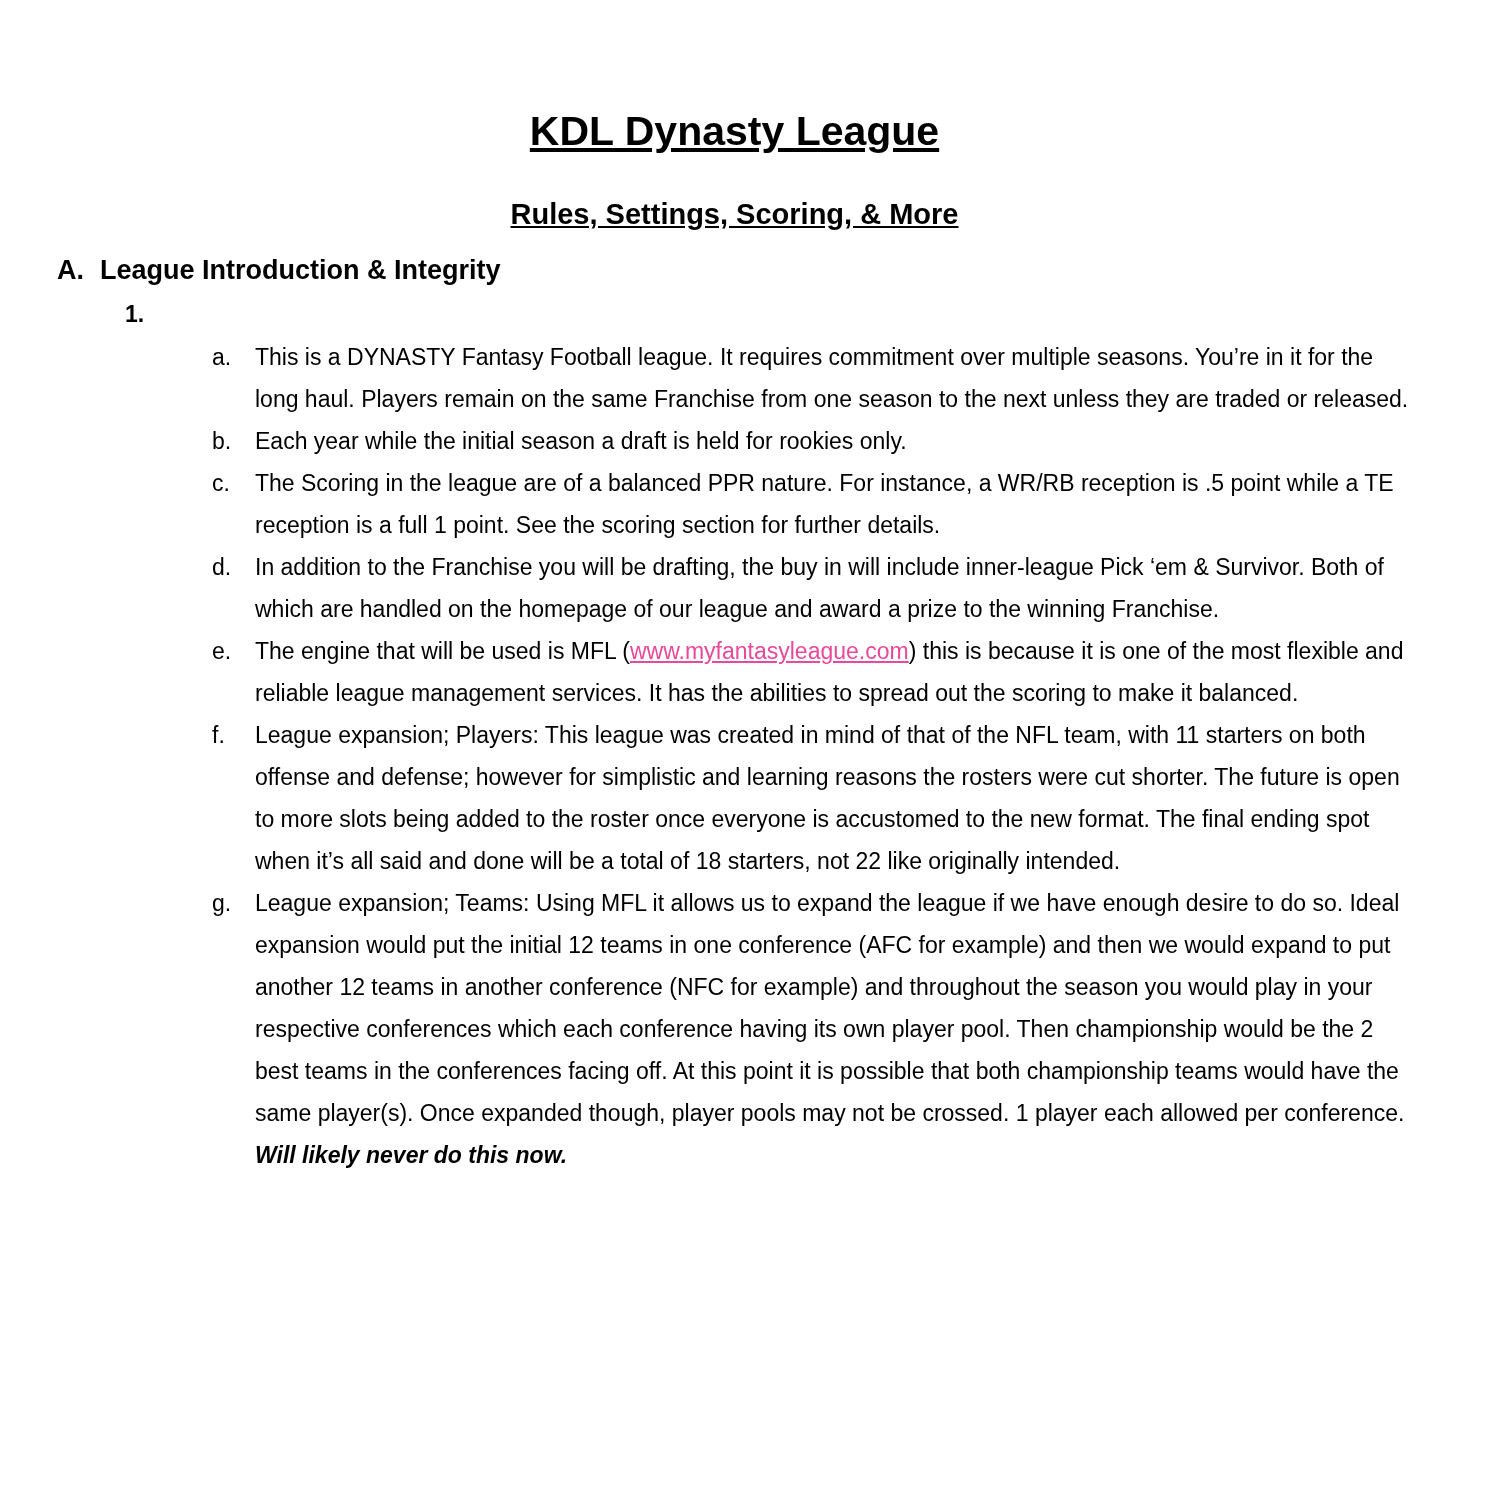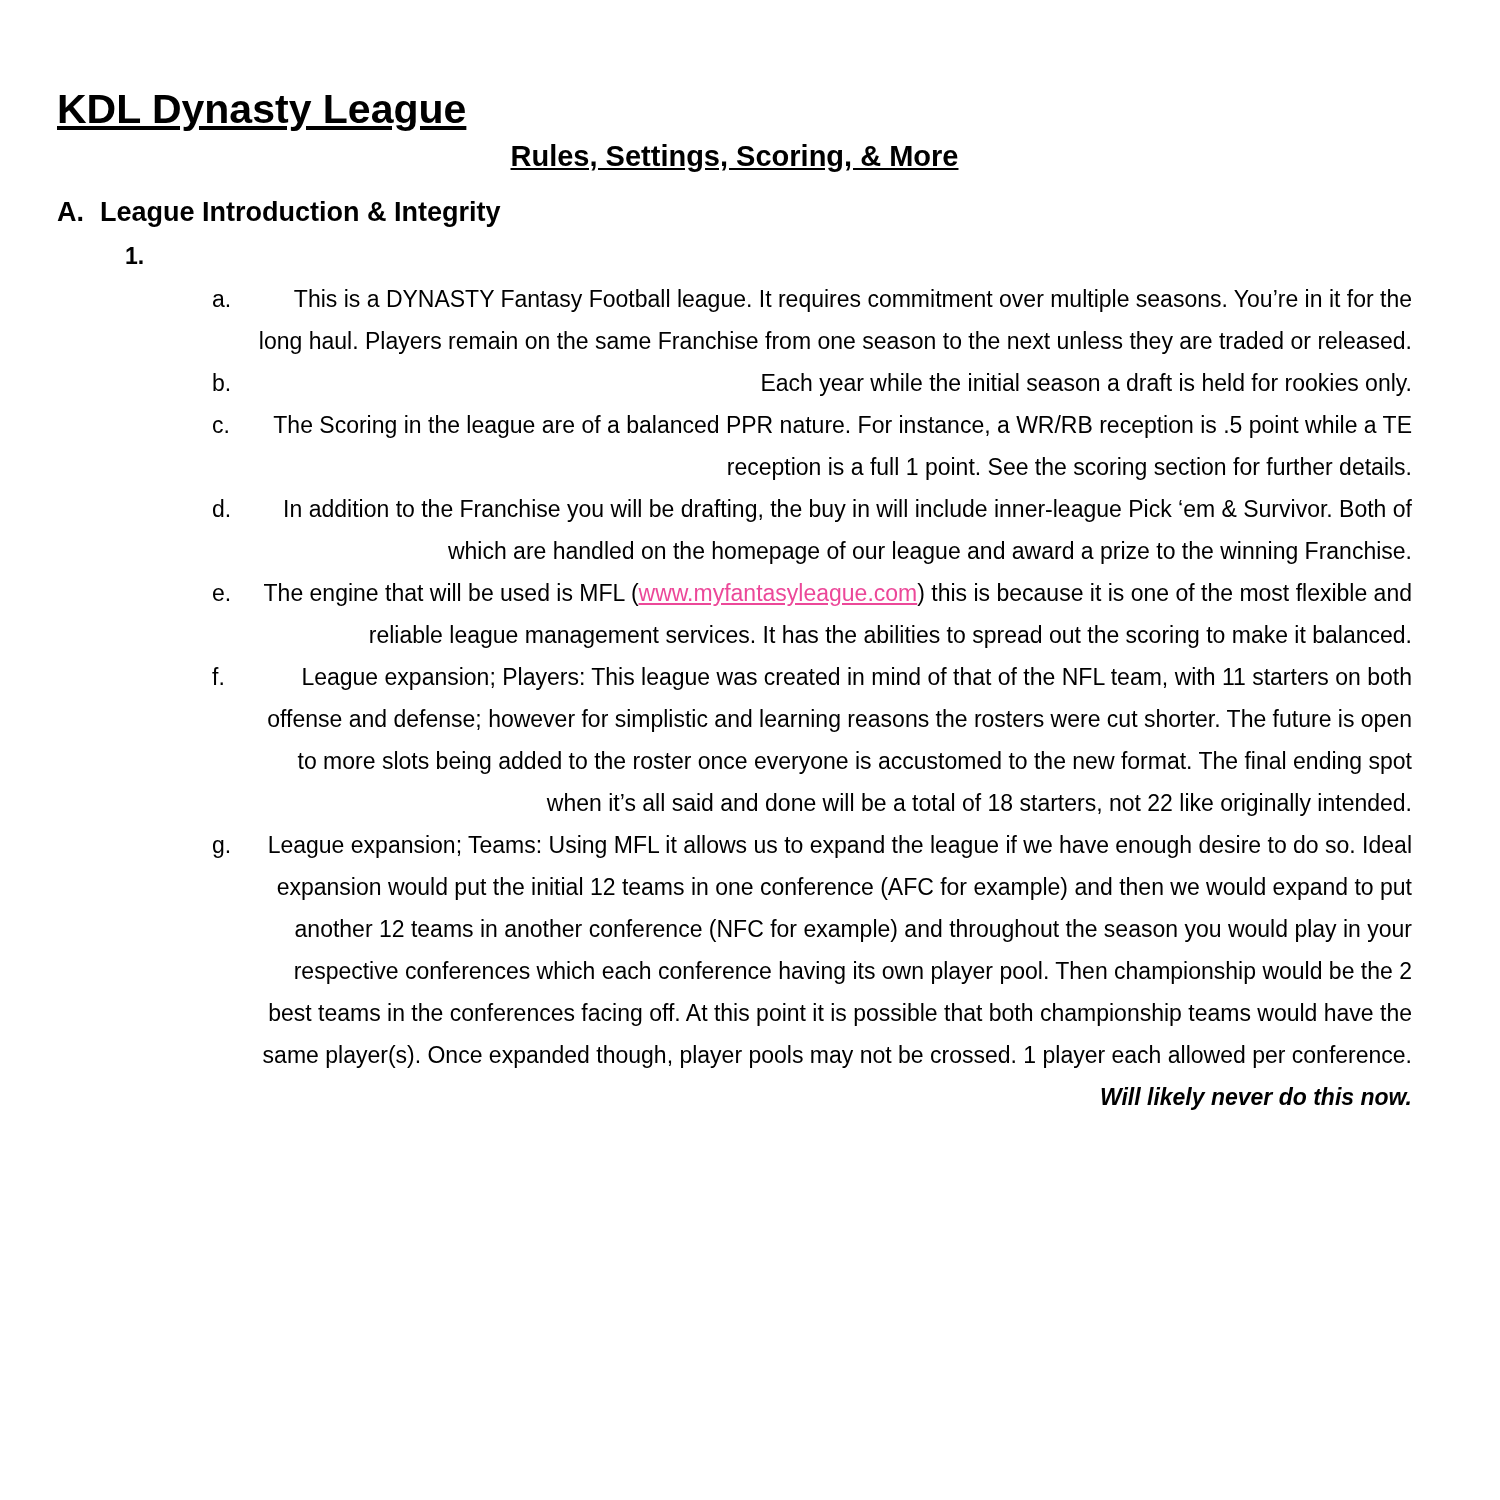--- a/index.html
+++ b/index.html
@@ -22,31 +22,33 @@
     font-size: 23px;
     line-height: 42px;
   }
   .doc-header {
     text-align: right;
   }
   .doc-header div {
     line-height: 41px;
   }
   .title {
-    text-align: left;
+    text-align: center;
     font-size: 41px;
     font-weight: 700;
     text-decoration: underline;
+    margin-top: 22px;
     line-height: 54px;
   }
   .subtitle {
     text-align: center;
     font-size: 29px;
     font-weight: 700;
     text-decoration: underline;
+    margin-top: 36px;
     line-height: 40px;
   }
   .section-heading-row {
     display: flex;
     font-size: 27px;
     font-weight: 700;
     margin-top: 14px;
     line-height: 44px;
   }
   .section-heading-row .sec-label {
@@ -66,21 +68,20 @@
     margin-left: 155px;
   }
   .item {
     display: flex;
   }
   .item-label {
     flex: 0 0 43px;
   }
   .item-text {
     flex: 1;
-    text-align: right;
   }
   .link {
     color: #ec4899;
     text-decoration: underline;
     cursor: pointer;
   }
   .bold-italic {
     font-weight: 700;
     font-style: italic;
   }

